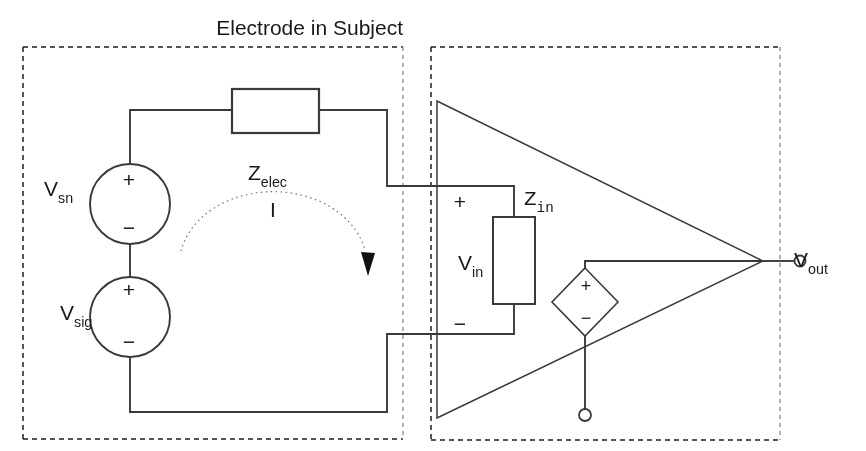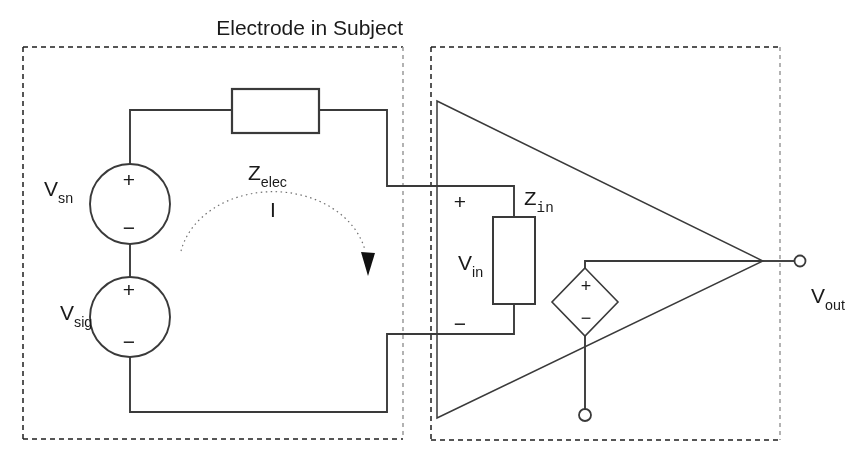--- a/index.html
+++ b/index.html
@@ -111,21 +111,21 @@
   </div>
   <div class="lbl ilabel" style="left:265px; top:199px;">
     <span>I</span>
   </div>
   <div class="lbl" style="left:524px; top:189px;font-family:Liberation Mono, monospace;">
     <span>Z</span><sub>in</sub>
   </div>
   <div class="lbl" style="left:458px; top:252px;">
     <span>V</span><sub>in</sub>
   </div>
-  <div class="lbl" style="left:811px; top:249px;margin-top:36px;">
+  <div class="lbl" style="left:794px; top:249px;">
     <span>V</span><sub>out</sub>
   </div>
 
   <div class="sign" style="left:120px; top:169px;"><span>+</span></div>
   <div class="sign" style="left:120px; top:217px;"><span>−</span></div>
 
   <div class="sign" style="left:120px; top:279px;"><span>+</span></div>
   <div class="sign" style="left:120px; top:331px;"><span>−</span></div>
 
   <div class="sign" style="left:451px; top:191px;"><span>+</span></div>

